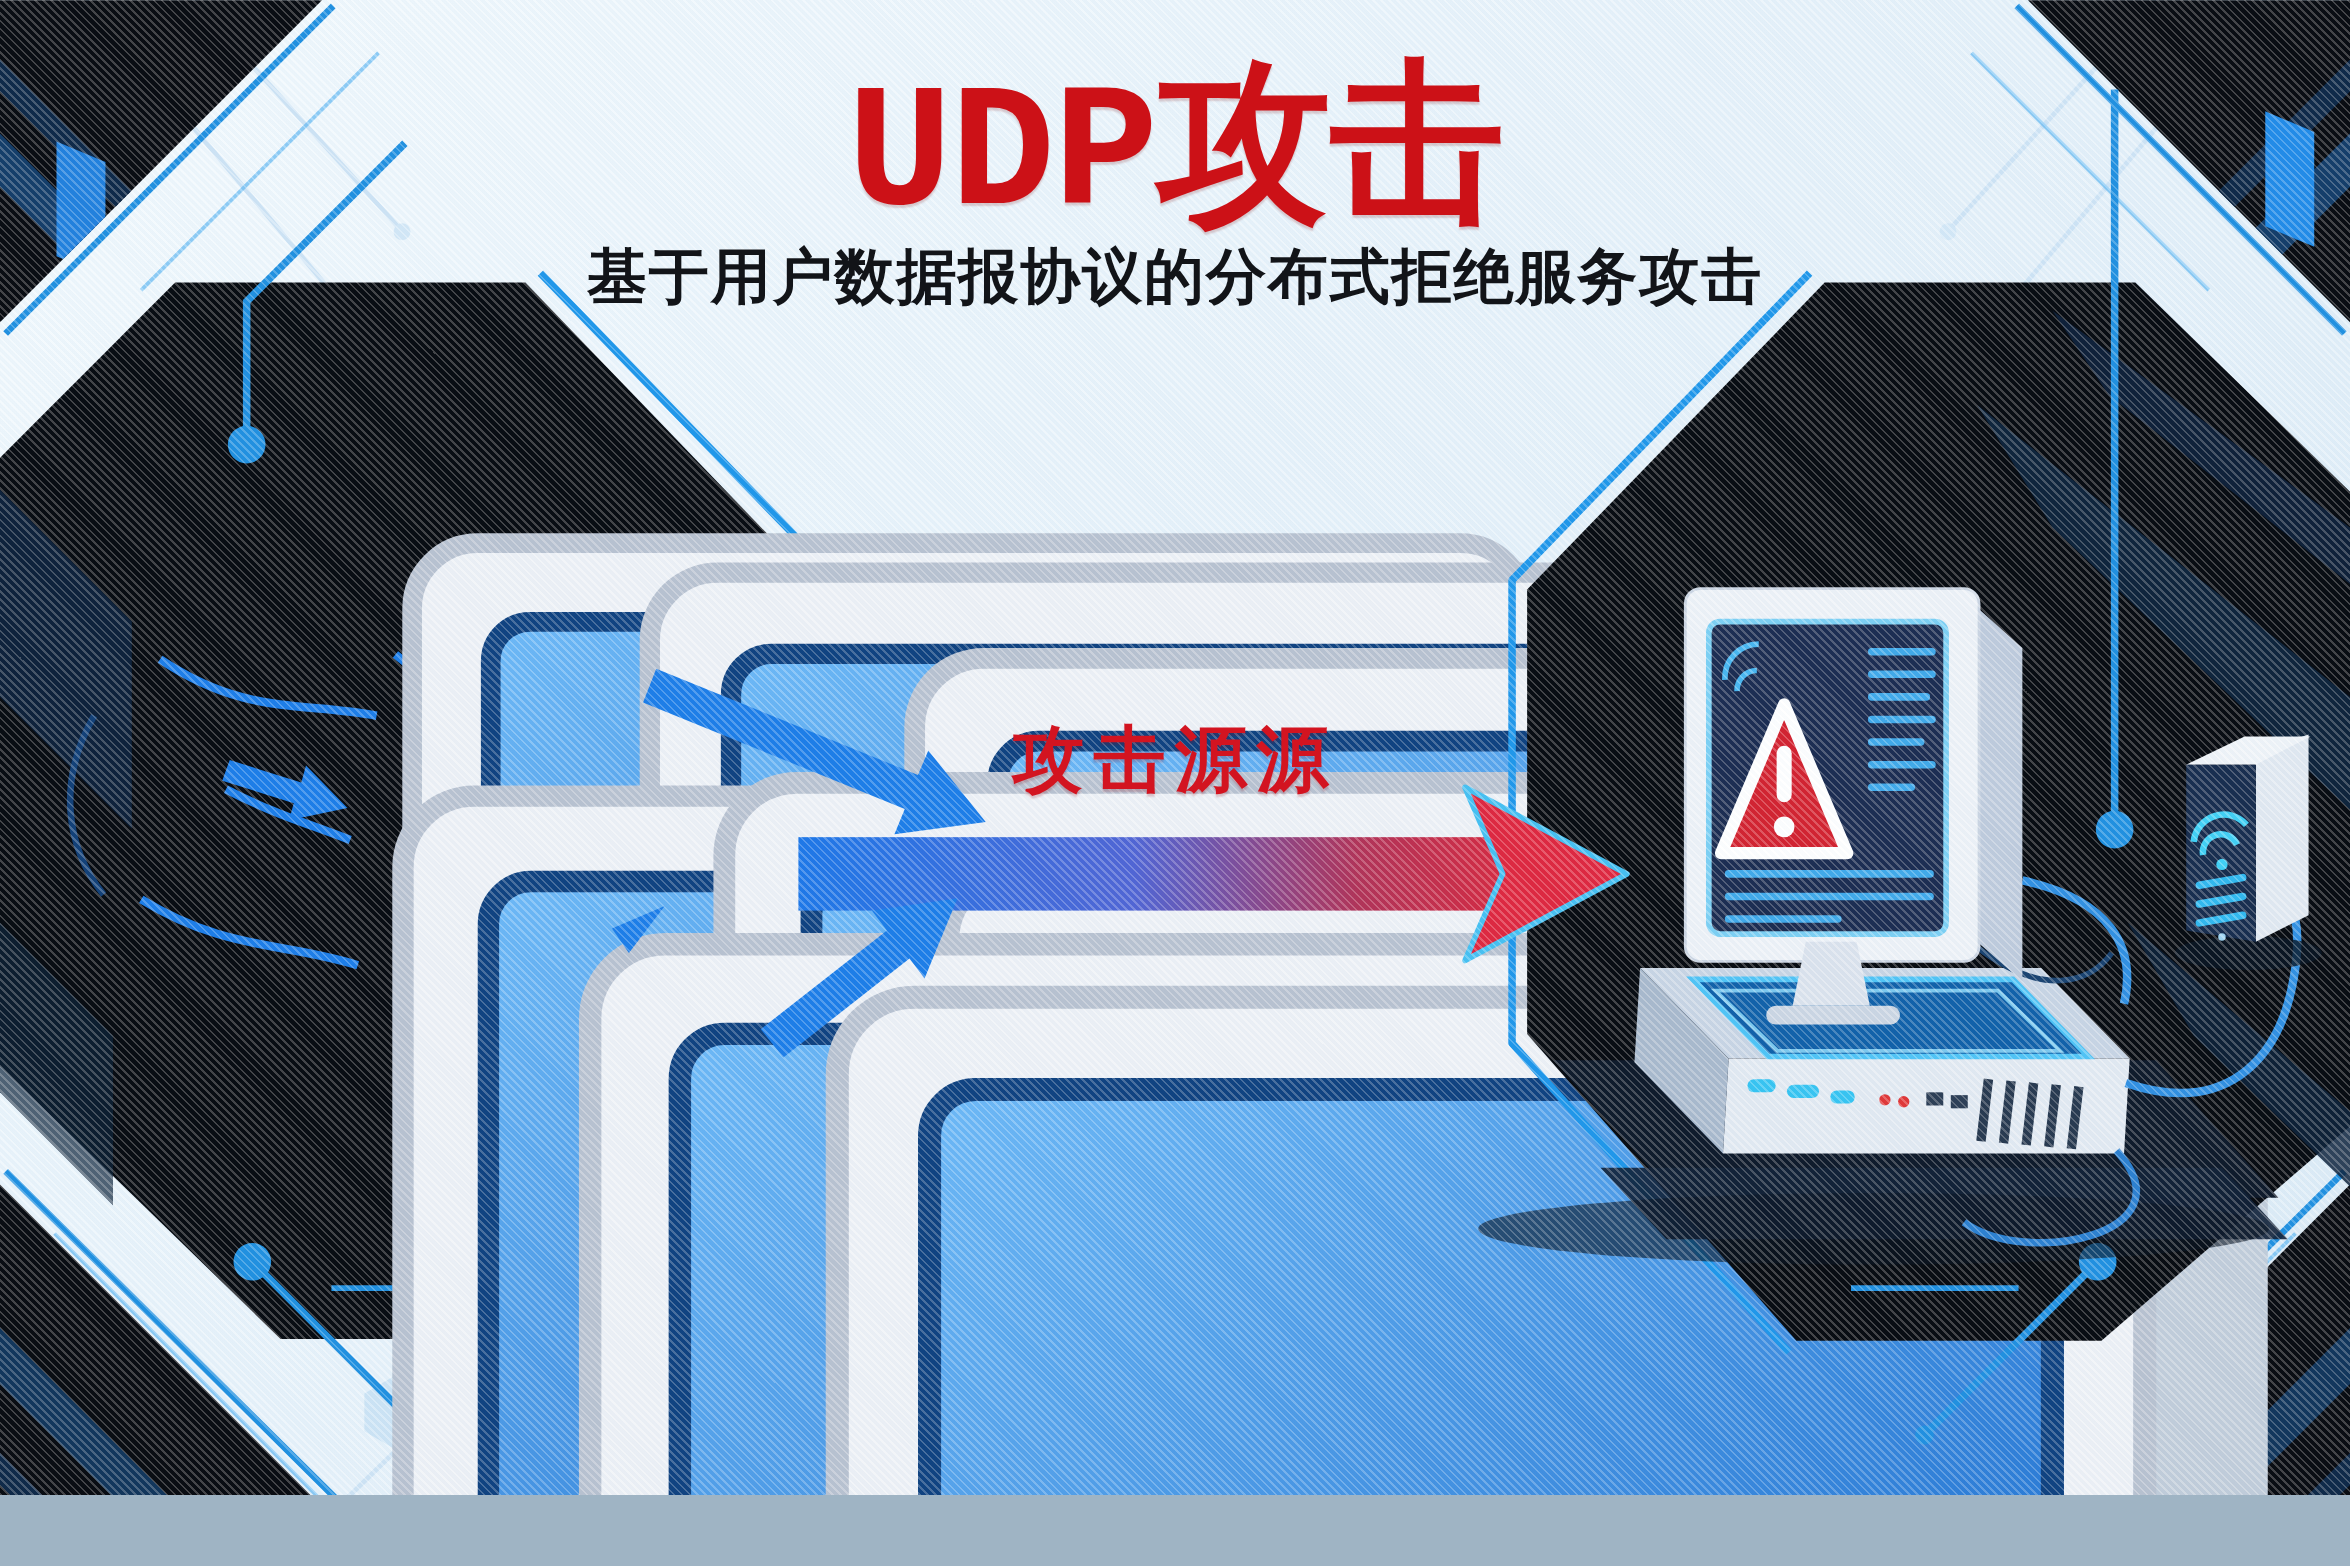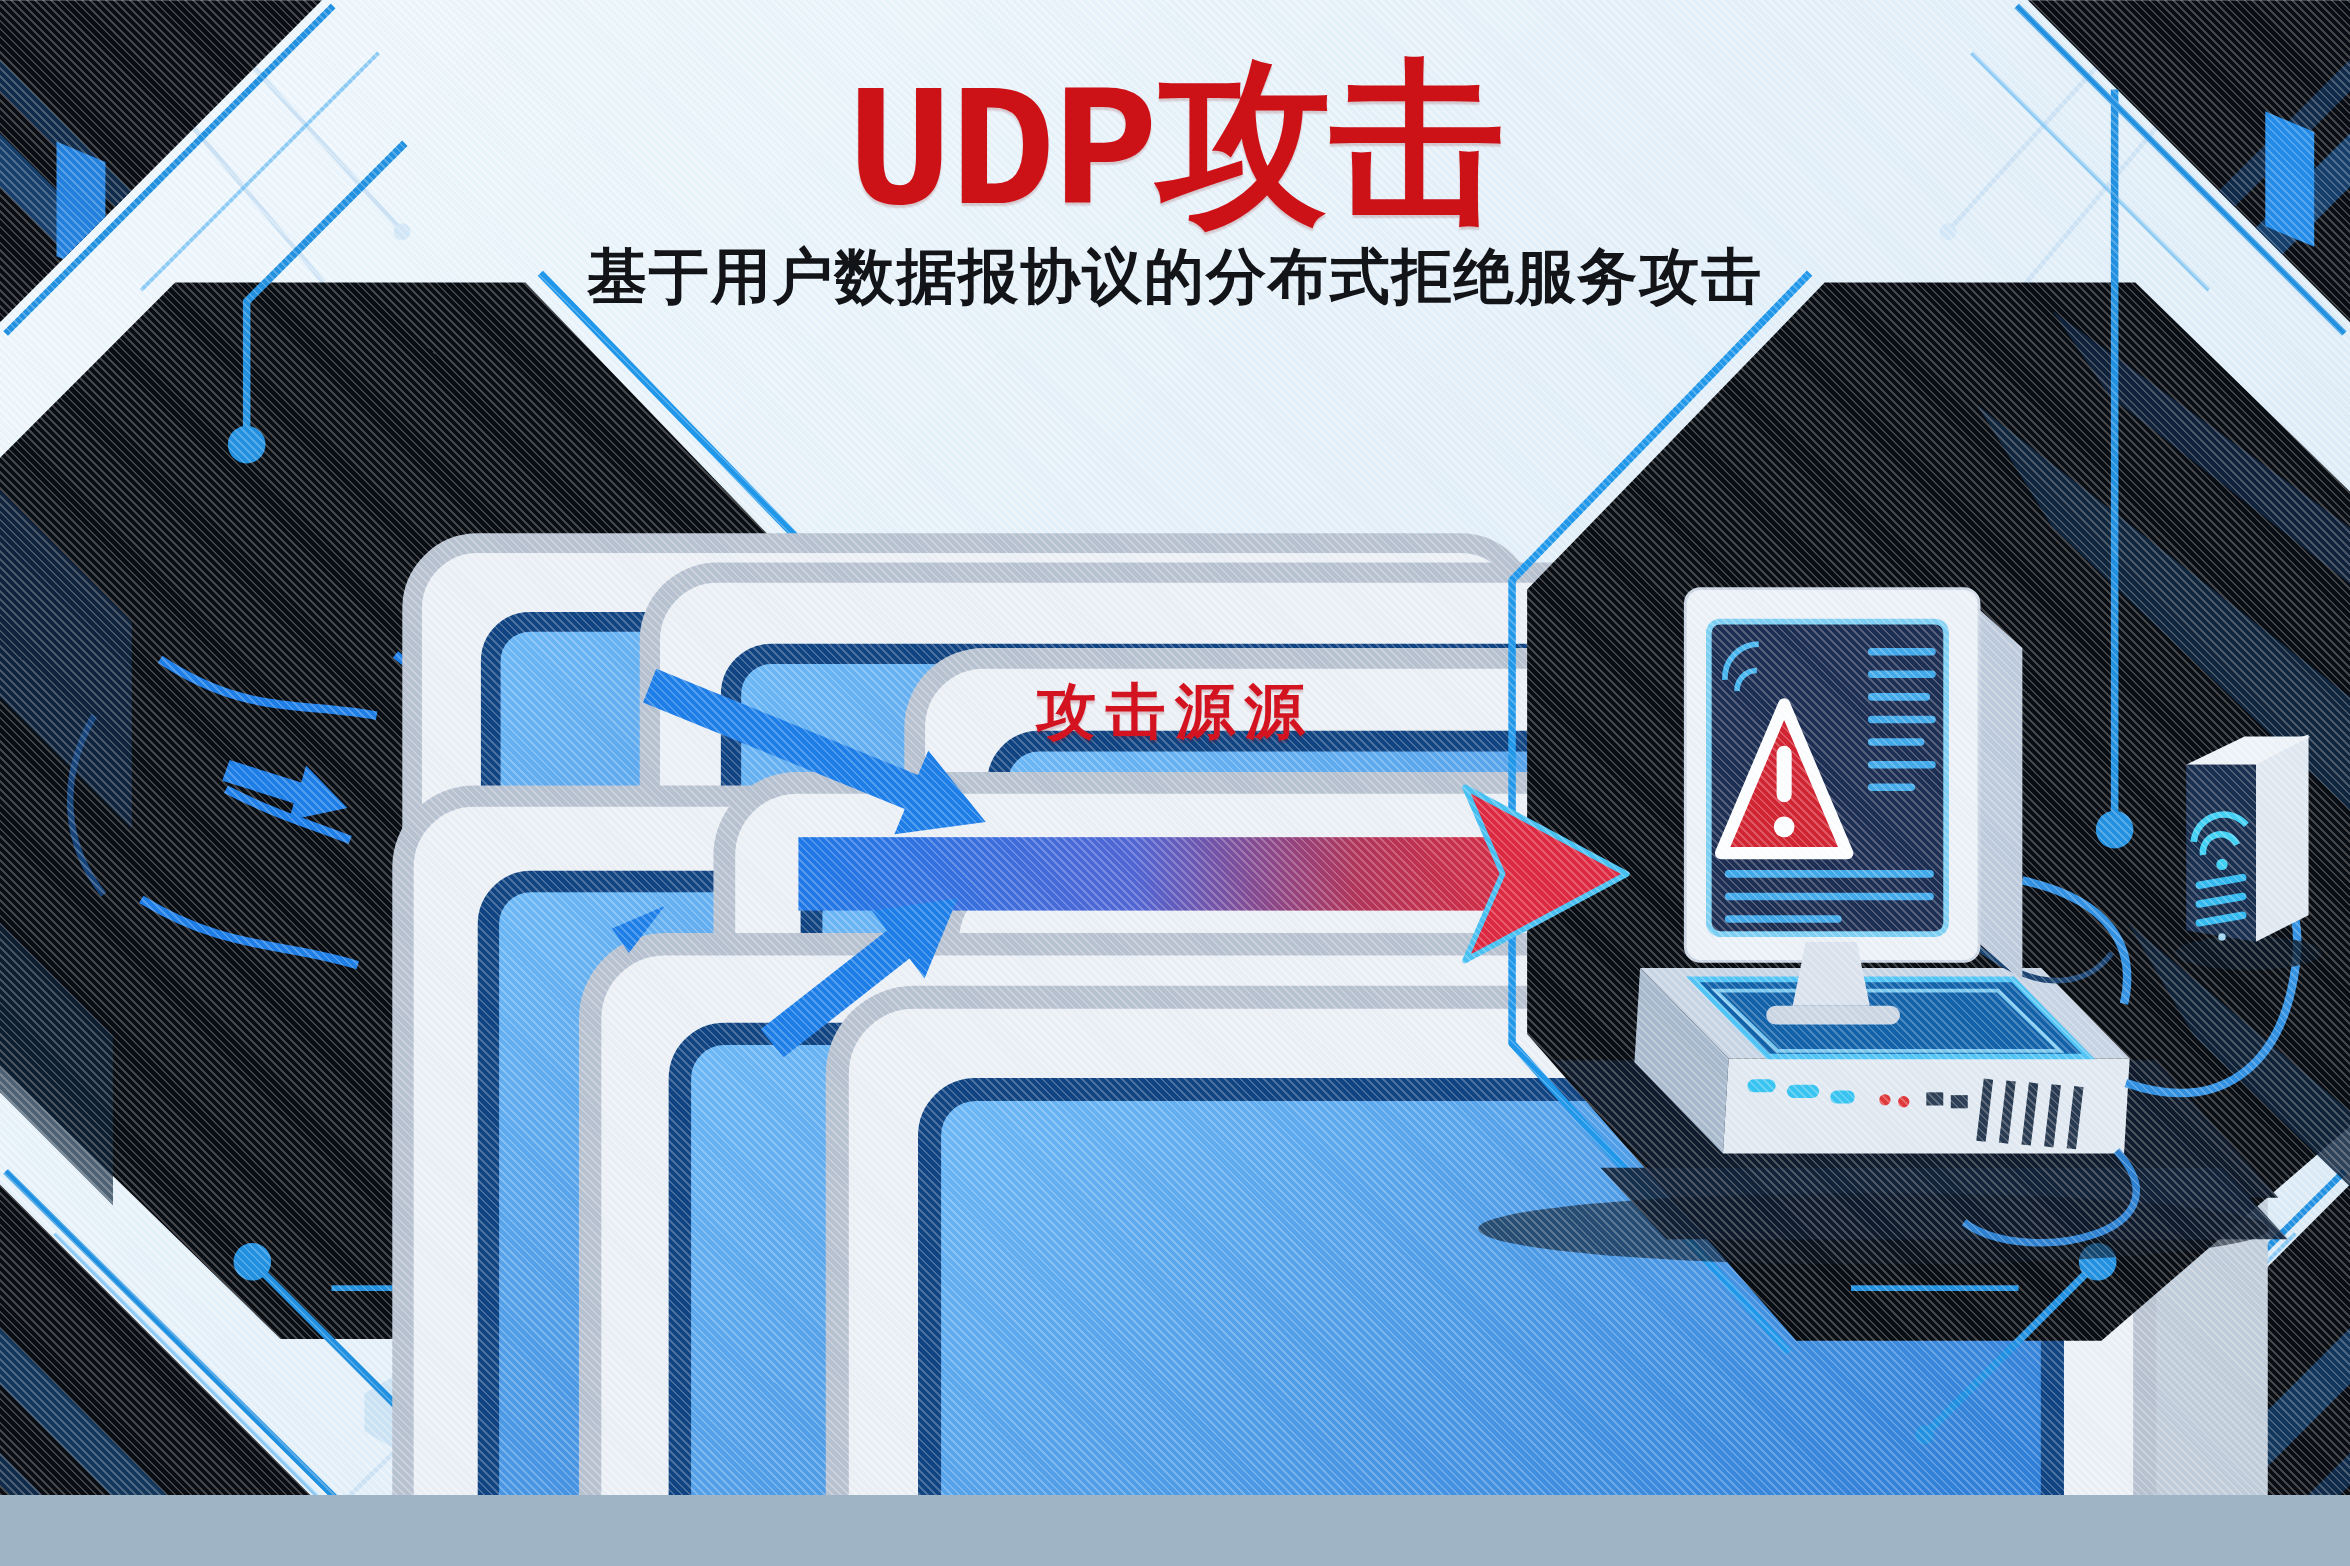--- a/index.html
+++ b/index.html
@@ -12,21 +12,21 @@
     content:"";position:absolute;inset:0;pointer-events:none;
     background:repeating-linear-gradient(45deg,rgba(255,255,255,.25) 0 1.9px,rgba(120,170,210,.04) 1.9px 5.6px);
   }
   svg.layer{position:absolute;left:0;top:0;width:2350px;height:1567px;display:block;}
   .txt{position:absolute;left:0;width:100%;text-align:center;white-space:nowrap;z-index:5;}
   .title{
     top:26px;font-size:175px;font-weight:900;letter-spacing:-1.9px;color:#cc1117;
     text-shadow:0 2.8px 1.9px rgba(120,0,0,.18);
   }
   .subtitle{top:237px;font-size:60px;font-weight:800;color:#121418;letter-spacing:1.9px;}
-  .label-source{top:672px;font-size:60px;font-weight:900;color:#d31420;letter-spacing:9.4px;
+  .label-source{top:712px;font-size:72px;font-weight:900;color:#d31420;letter-spacing:9.4px;
     text-shadow:0 2.8px 1.9px rgba(140,10,20,.2);}
   .label-flood{top:917px;font-size:89px;font-weight:900;color:#0d0e10;letter-spacing:2.8px;}
 </style>
 </head>
 <body>
 
 <div class="poster">
 
   <svg class="layer" viewBox="0 0 2496 1664" aria-hidden="true">
     <defs>

